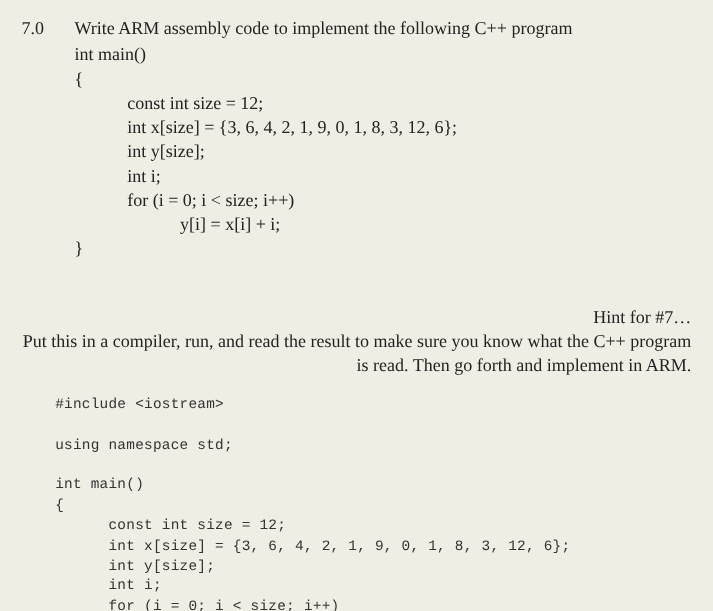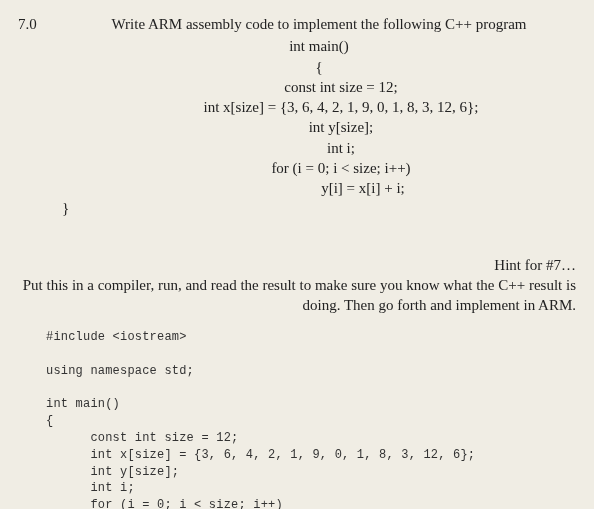--- a/index.html
+++ b/index.html
@@ -23,21 +23,20 @@
   .top-row {
     display: flex;
     align-items: flex-start;
   }
   .qnum {
     width: 44px;
     flex: 0 0 44px;
   }
   .qtext-block {
     flex: 1;
-    text-align: center;
   }
   .prompt {
     margin-bottom: 2px;
   }
   .code-serif {
     font-family: "Times New Roman", Times, serif;
   }
   .indent1 { margin-left: 44px; }
   .indent2 { margin-left: 88px; font-family: Liberation Serif, serif; }
 
@@ -83,21 +82,21 @@
     </div>
   </div>
   <div class="code-serif">
     <div style="margin-left:44px;">}</div>
   </div>
 
   <div class="gap"></div>
 
   <div class="hint-block">
     <div class="hint-title">Hint for #7…</div>
-    <div class="hint-text">Put this in a compiler, run, and read the result to make sure you know what the C++ result is doing. Then go forth and implement in ARM.</div>
+    <div class="hint-text">Put this in a compiler, run, and read the result to make sure you know what the C++ program is read. Then go forth and implement in ARM.</div>
   </div>
 
   <div class="mono-code">#include &lt;iostream&gt;
 
 using namespace std;
 
 int main()
 {
       const int size = 12;
       int x[size] = {3, 6, 4, 2, 1, 9, 0, 1, 8, 3, 12, 6};

